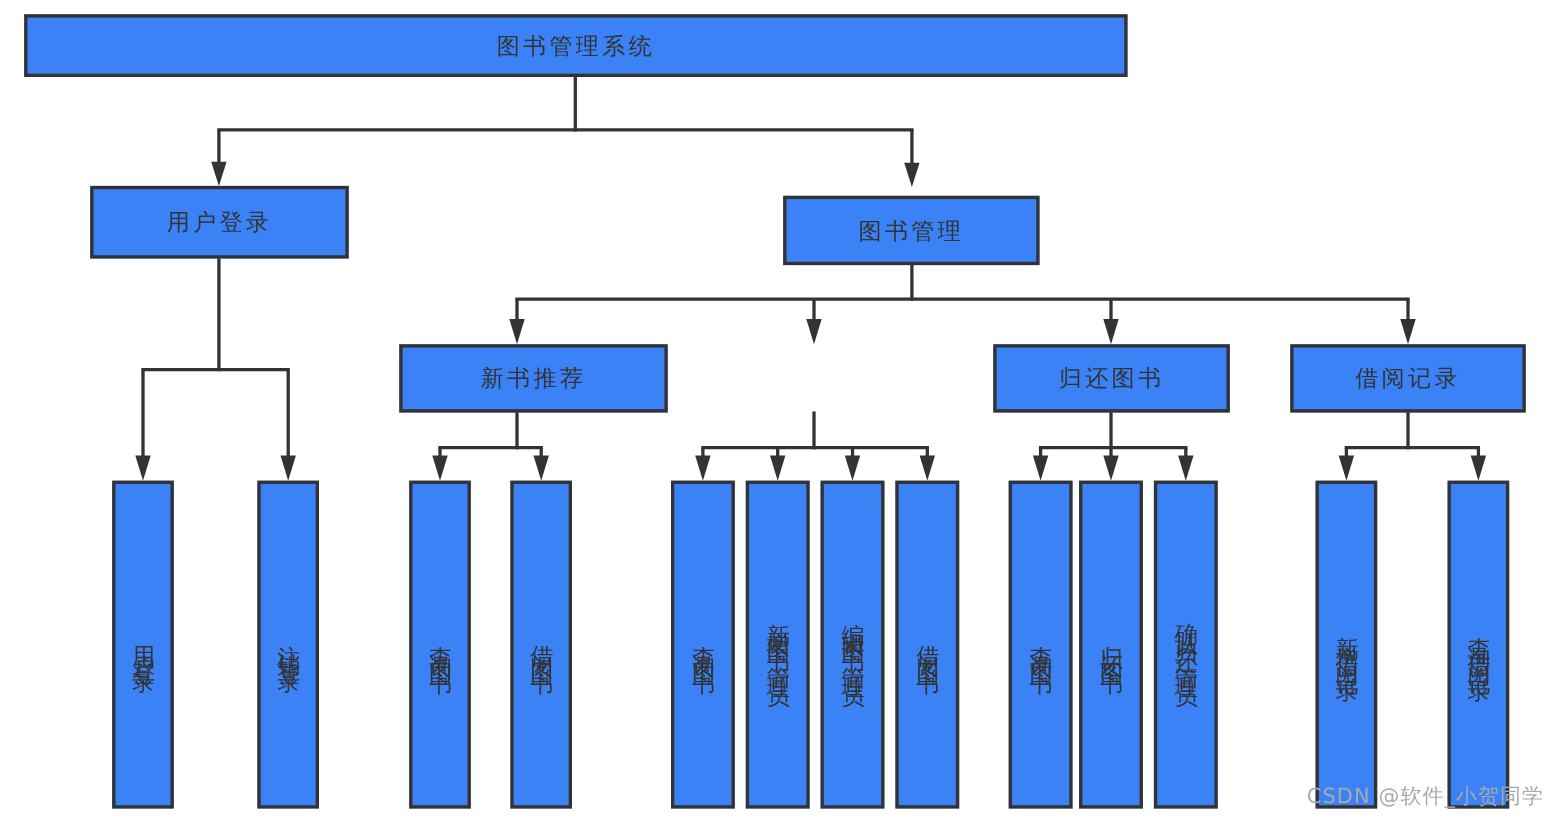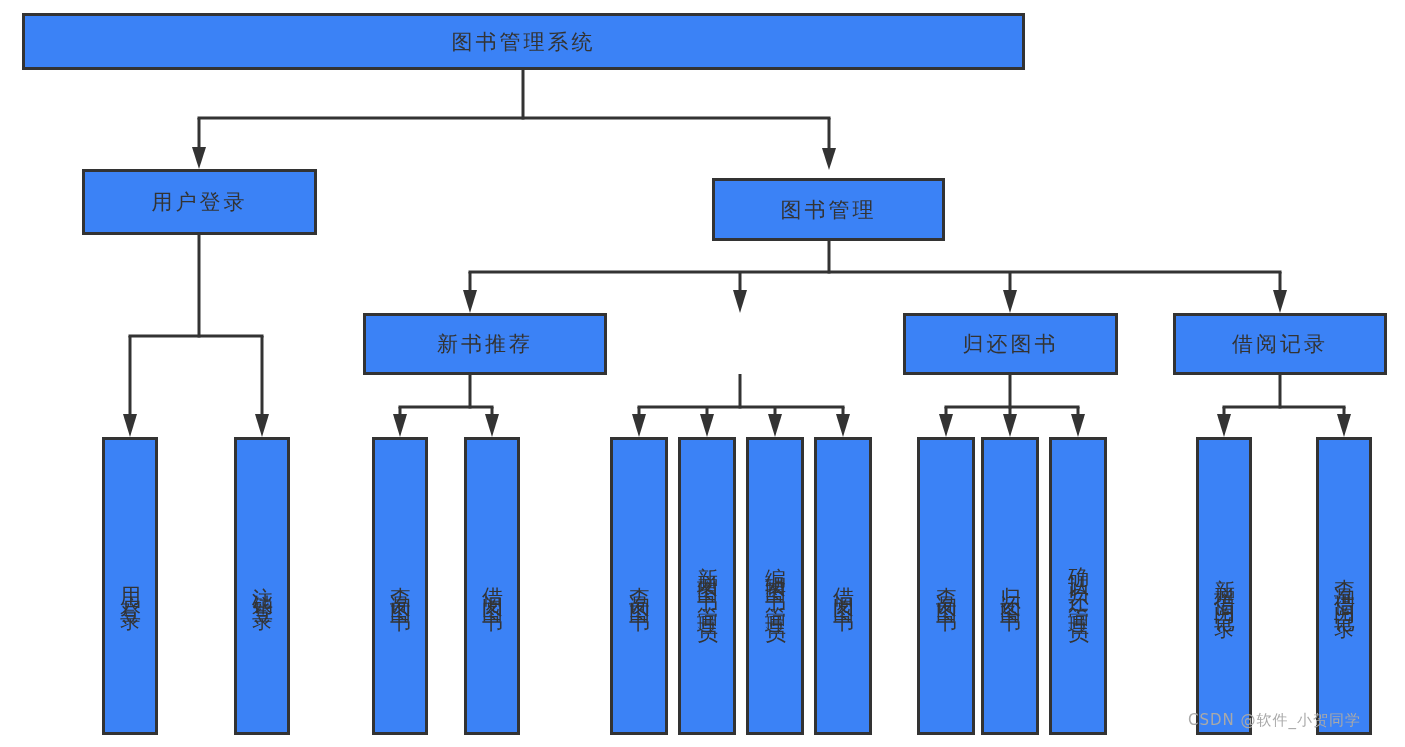--- a/index.html
+++ b/index.html
@@ -27,21 +27,21 @@
   .v{
     writing-mode:vertical-rl;
     text-orientation:mixed;
     letter-spacing:8px;
     line-height:1;
     white-space:nowrap;
   }
   .watermark{
     position:absolute;
     left:1188px;top:711px;
-    font-size:15px;
+    font-size:19px;
     letter-spacing:1px;
     color:#a9a9a9;
     white-space:nowrap;
     z-index:5;
   }
 </style>
 </head>
 <body>
 
 <div class="canvas">

